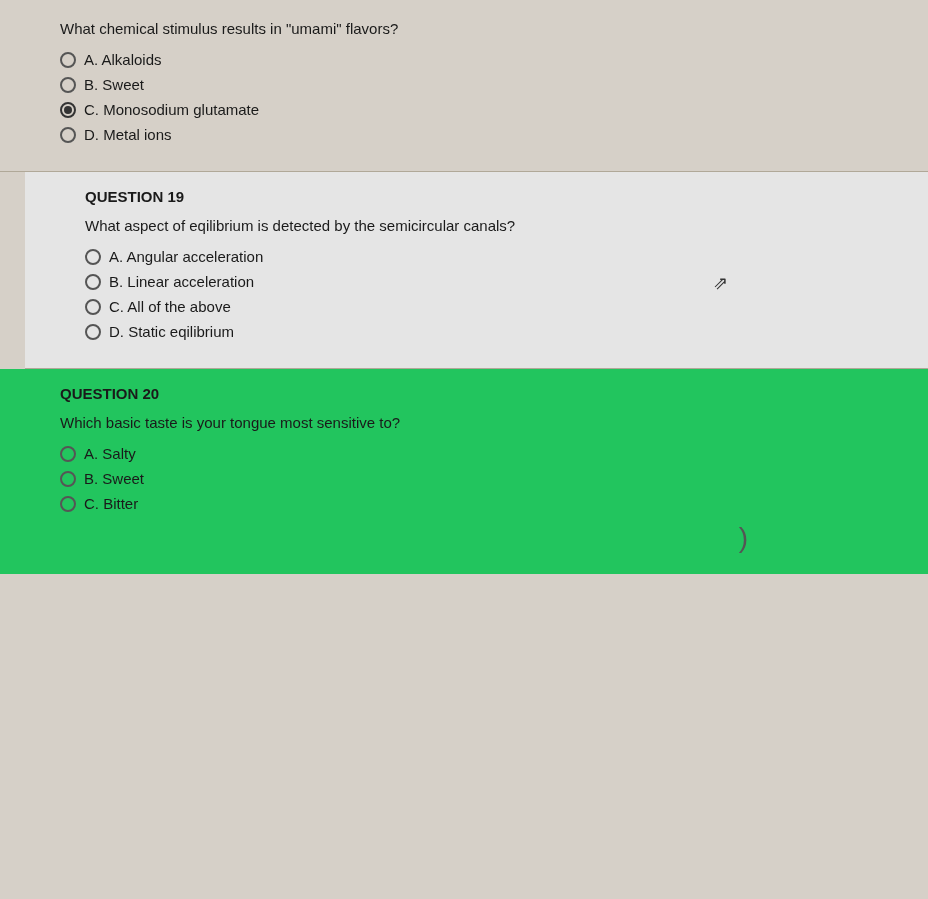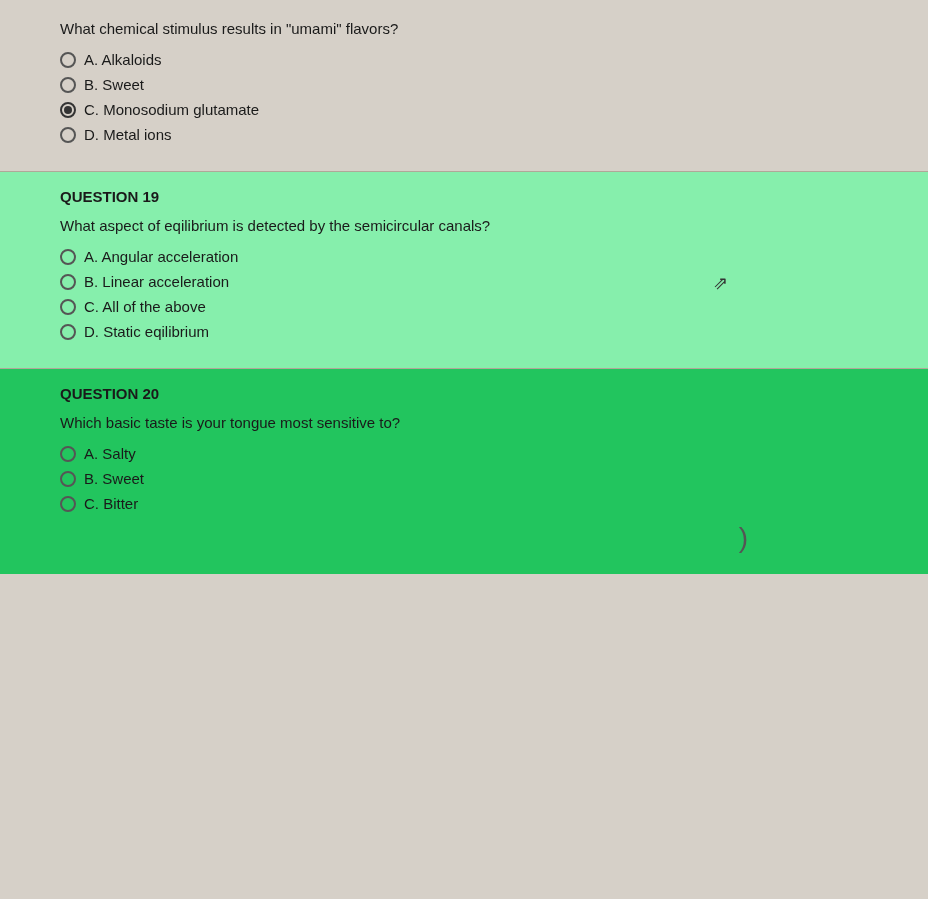--- a/index.html
+++ b/index.html
@@ -75,24 +75,25 @@
       color: #1a1a1a;
     }
 
     .q18-block {
       padding: 8px 60px 20px 60px;
       border-bottom: 1px solid #b0a898;
       background-color: #d6d0c8;
     }
 
     .q19-block {
-      background-color: #86efac;
+      background-color: #e5e5e5;
       padding: 16px 60px 20px 60px;
       border-bottom: 1px solid #b0a898;
       position: relative;
+      margin-left: 25px;
     }
 
     .q20-block {
       background-color: #22c55e;
       padding: 16px 60px 20px 60px;
     }
 
     .cursor-indicator {
       position: absolute;
       right: 200px;

